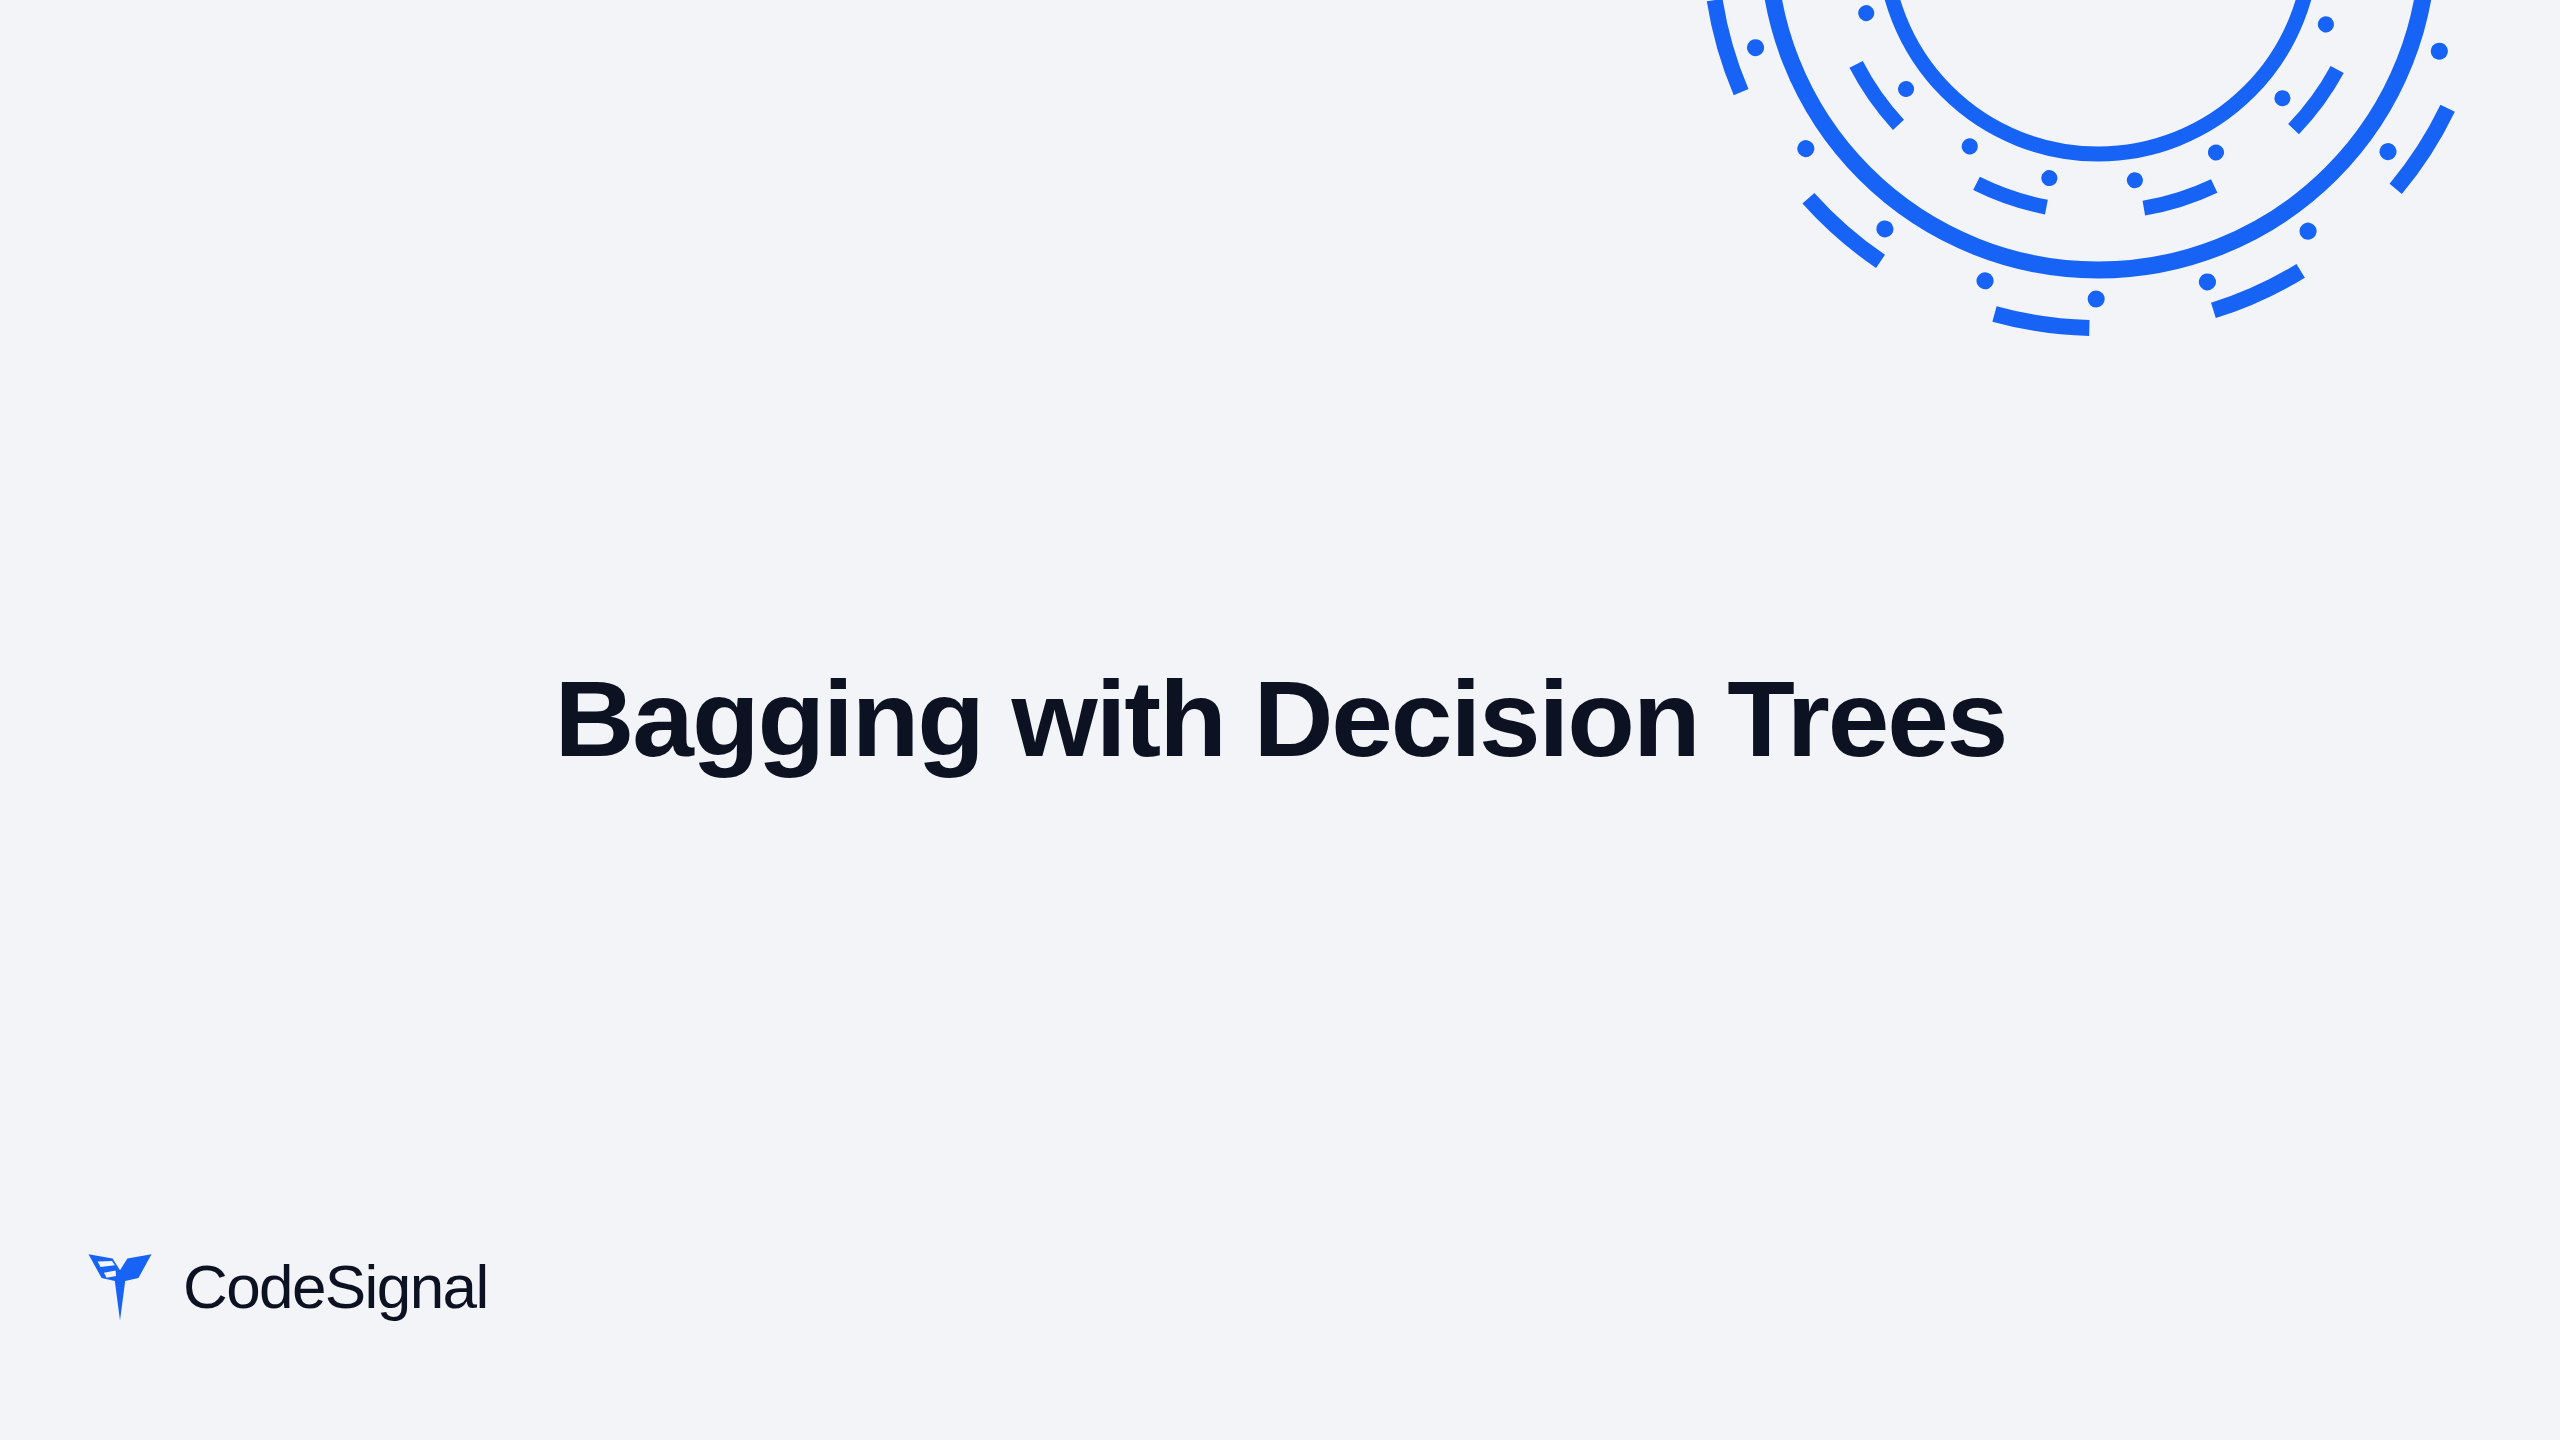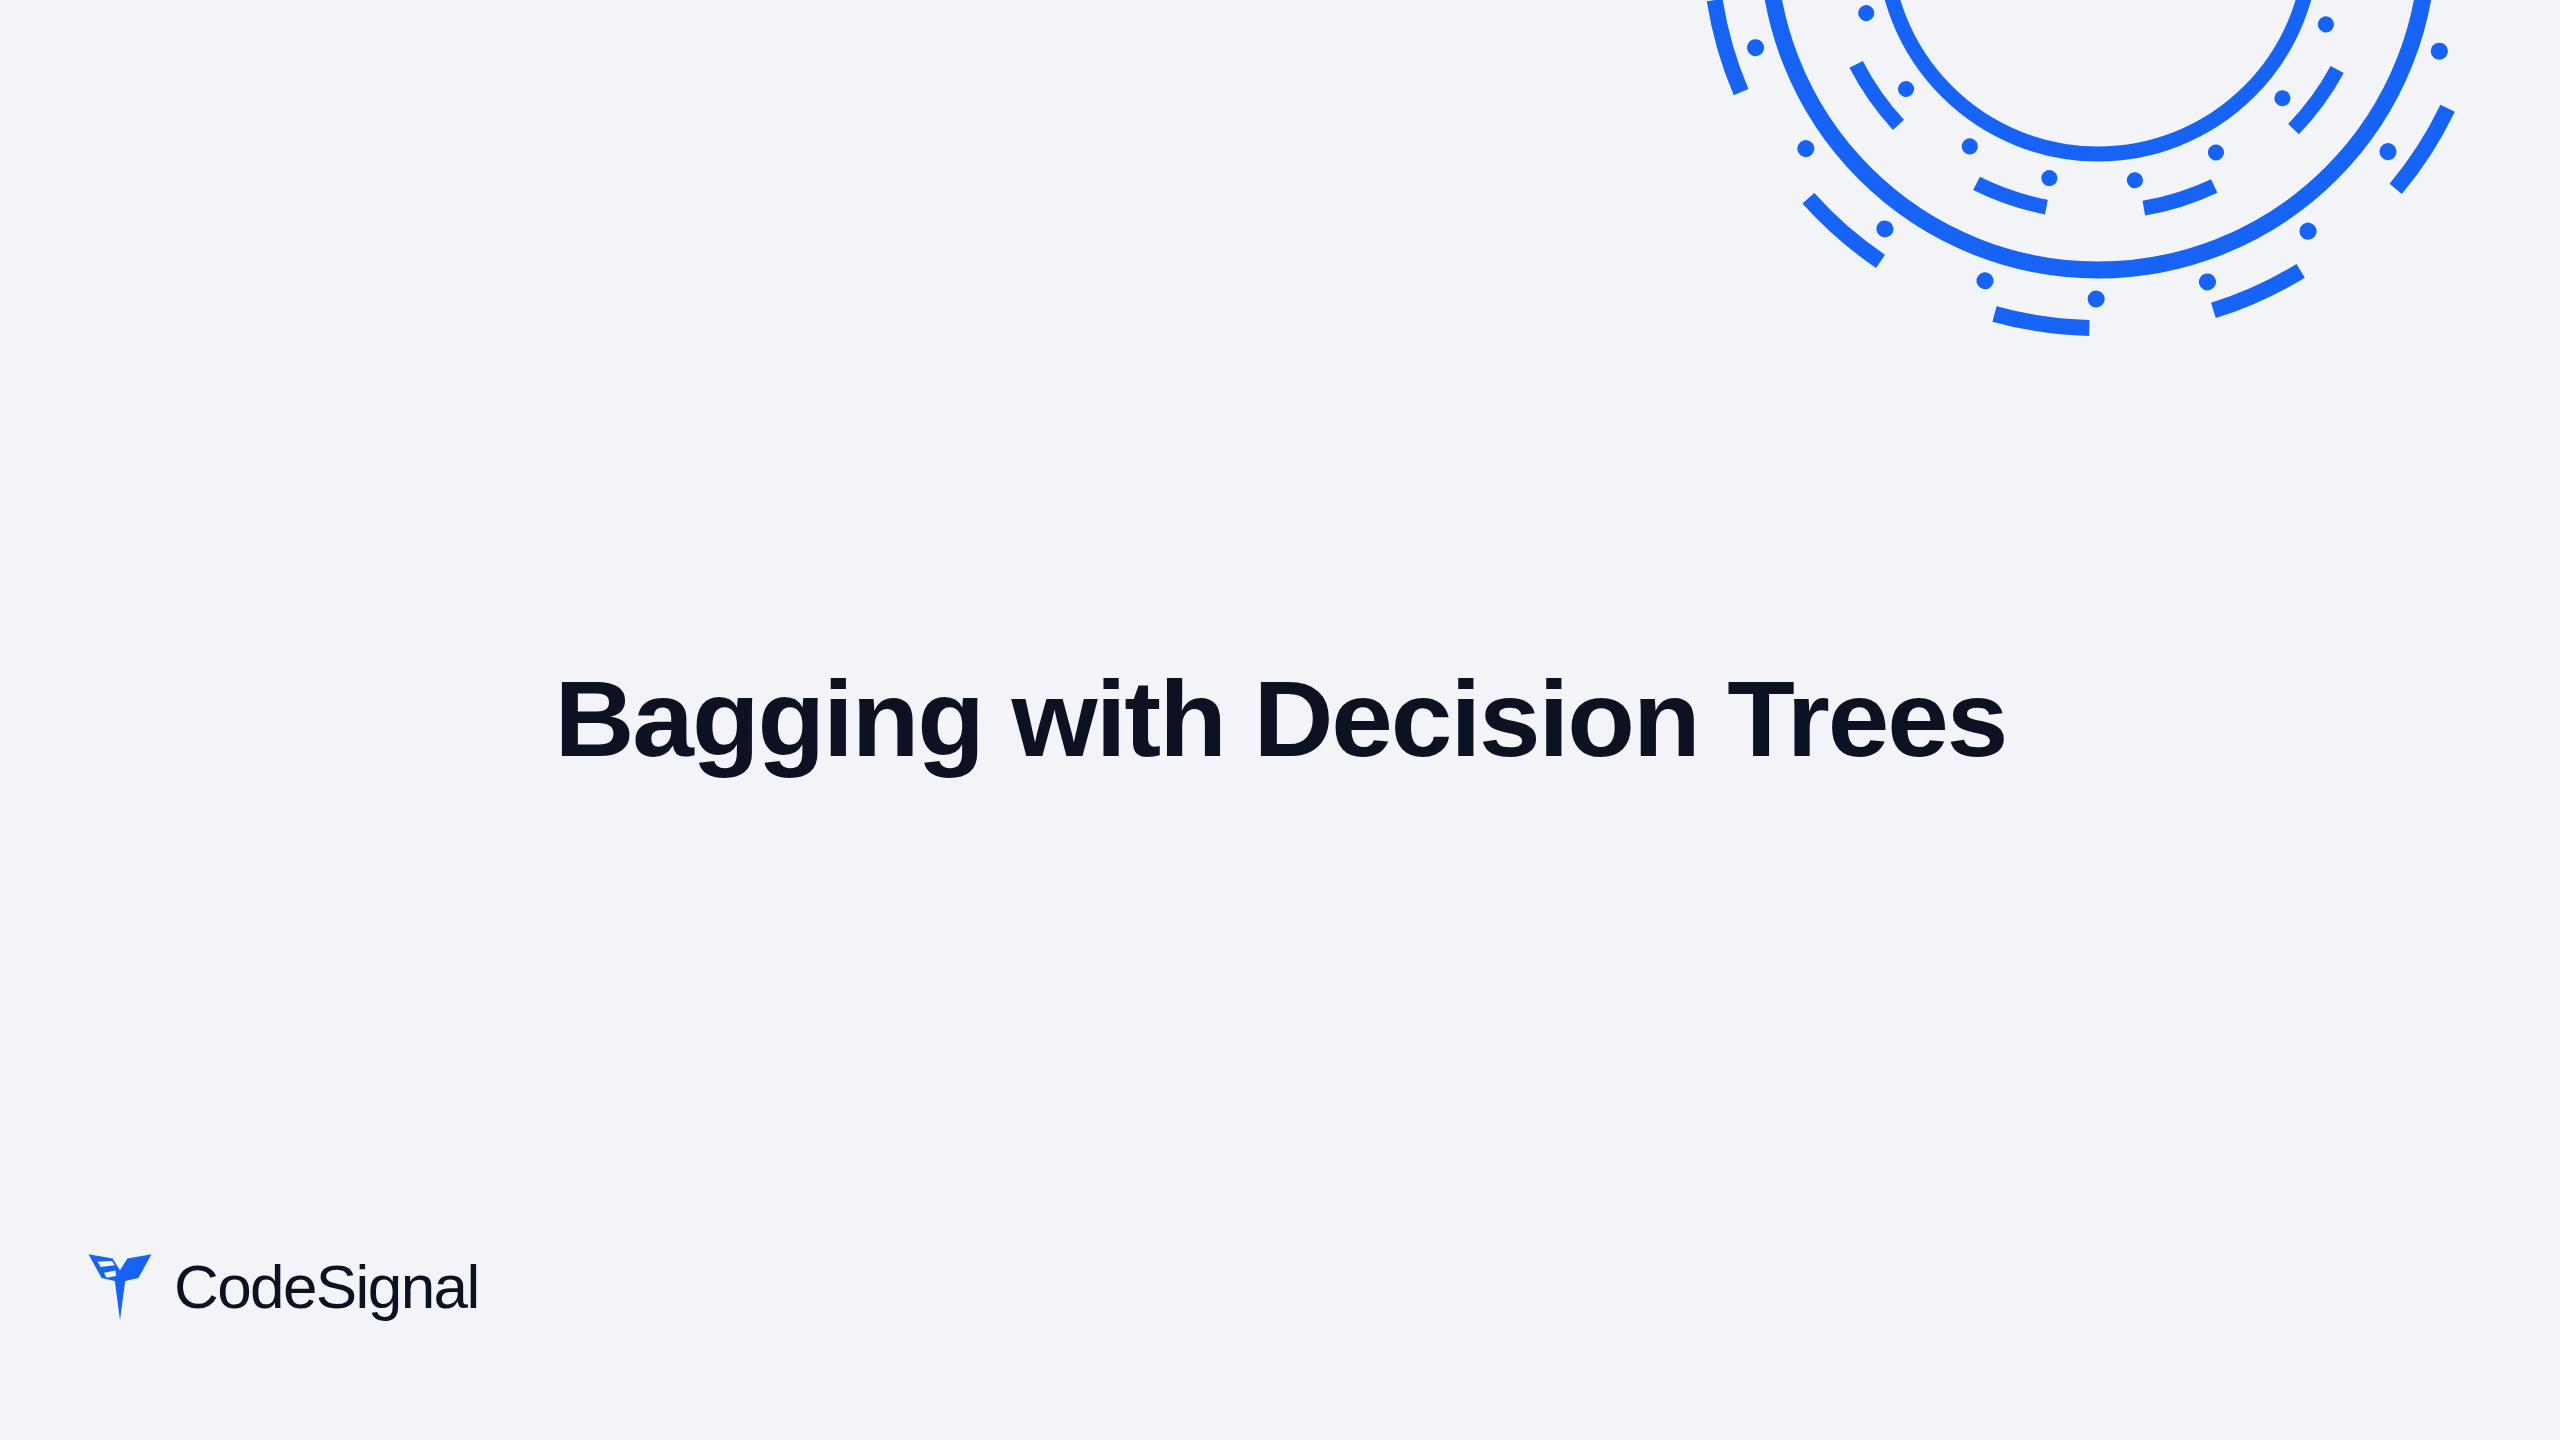--- a/index.html
+++ b/index.html
@@ -64,21 +64,21 @@
     white-space: nowrap;
   }
 
   
   .brand {
     position: absolute;
     left: 88px;
     bottom: 118px;
     display: flex;
     align-items: center;
-    gap: 22px;
+    gap: 31px;
   }
   .brand-mark {
     display: block;
     width: 64px;
     height: 70px;
     flex: none;
   }
   .brand-name {
     font-family: "Liberation Sans", sans-serif;
     font-size: 62px;

